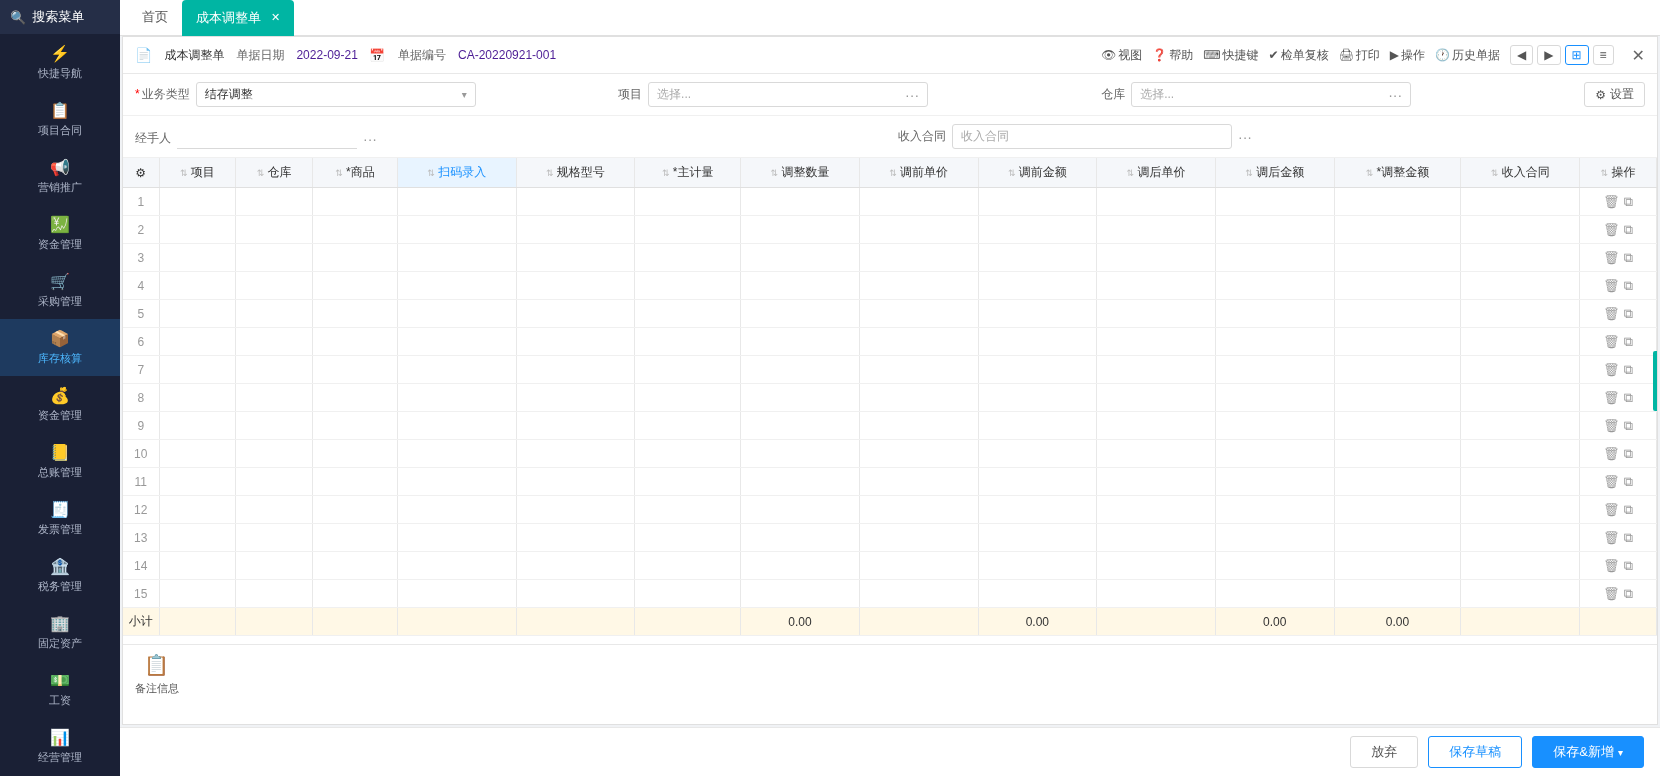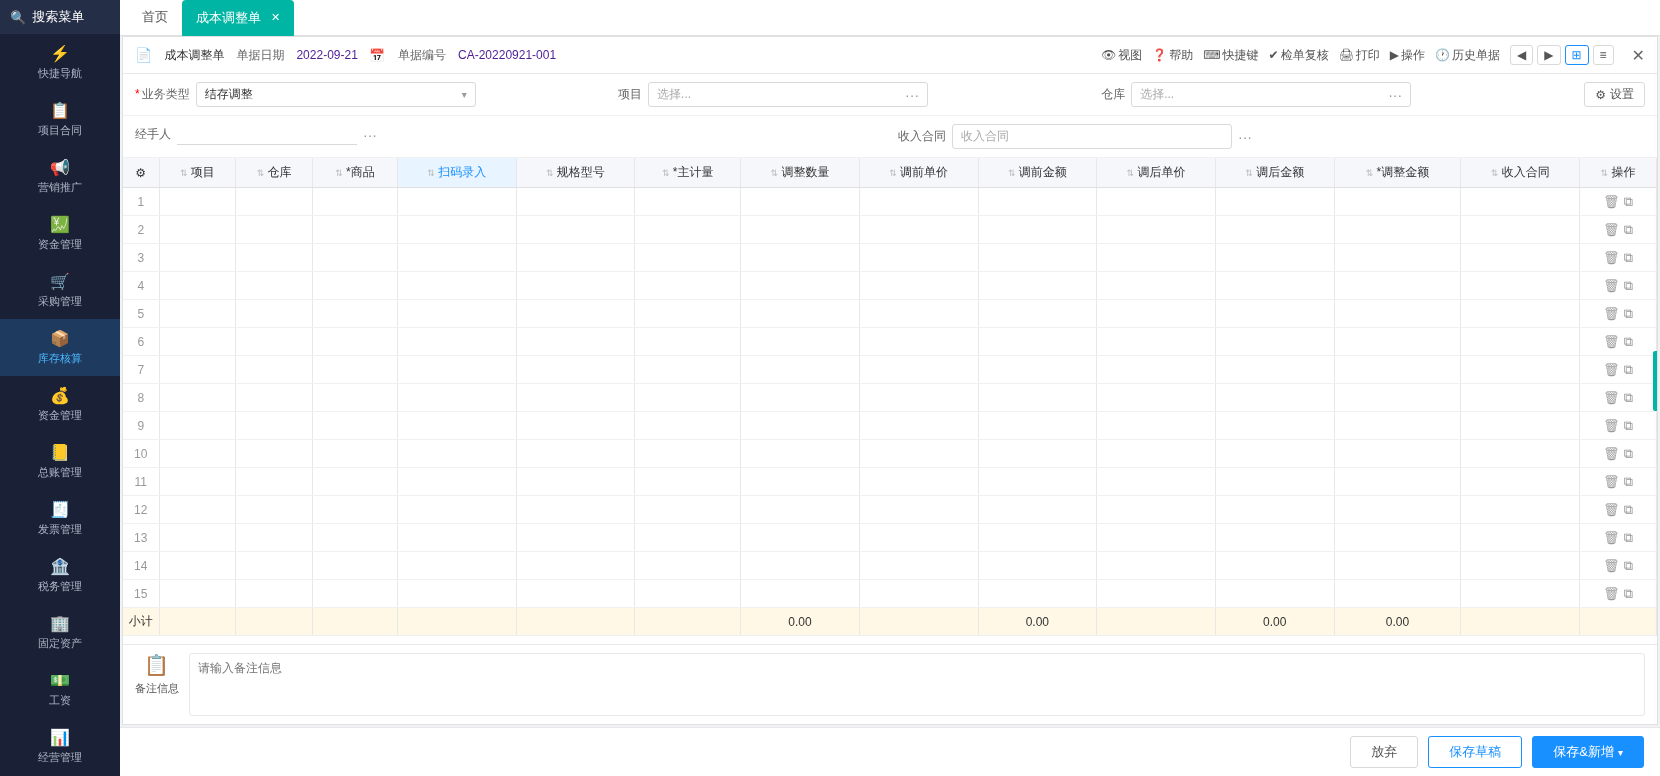--- a/index.html
+++ b/index.html
@@ -111,21 +111,21 @@
       gap: 10px;
       font-size: 12px;
       color: #555;
     }
     .toolbar-actions span { cursor: pointer; display: flex; align-items: center; gap: 2px; }
     .close-panel { font-size: 16px; color: #666; cursor: pointer; margin-left: 8px; }
 
     
     .form-row {
       display: flex;
-      align-items: flex-start;
+      align-items: flex-end;
       padding: 8px 12px;
       gap: 16px;
       border-bottom: 1px solid #f0f0f0;
       flex-shrink: 0;
       flex-wrap: wrap;
     }
     .form-field {
       display: flex;
       align-items: center;
       gap: 6px;
@@ -830,21 +830,20 @@
             </tr>
           </tbody>
       </table>
     </div>
 
     <div class="note-area">
       <div class="note-icon-area">
         <span class="note-icon">📋</span>
         <span>备注信息</span>
       </div>
-      <textarea class="note-input" placeholder="请输入备注信息" style=""></textarea>
     </div>
 
     <div class="right-edge"></div>
   </div>
 
   <div class="bottom-bar">
     <button class="btn btn-default">放弃</button>
     <button class="btn btn-primary-outline">保存草稿</button>
     <button class="btn btn-primary">
       <span>保存&amp;新增</span>

